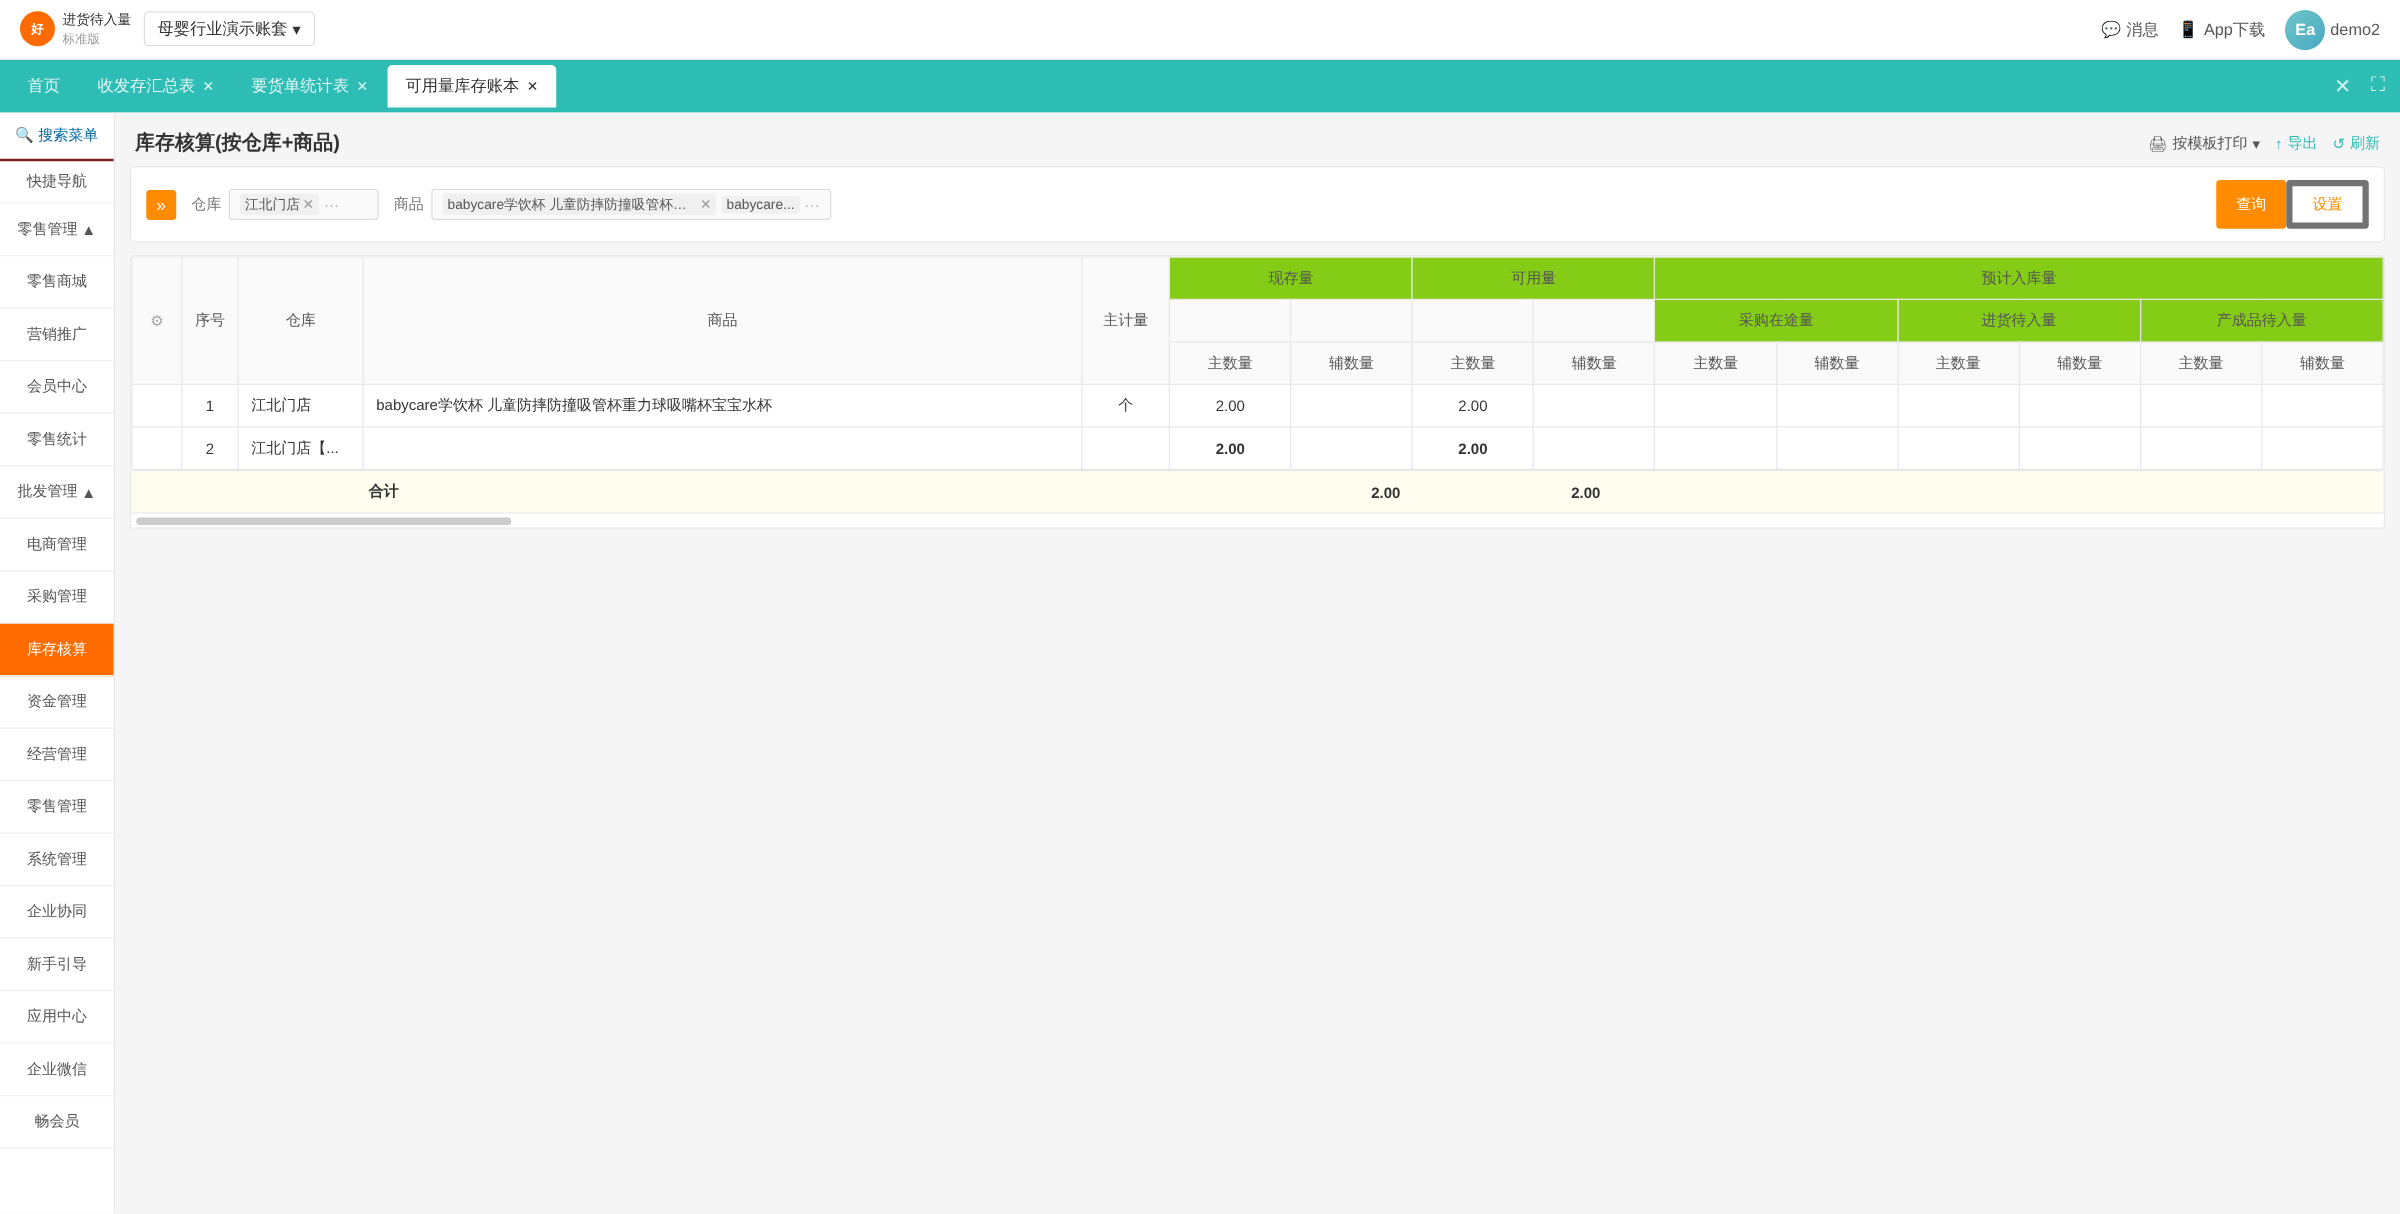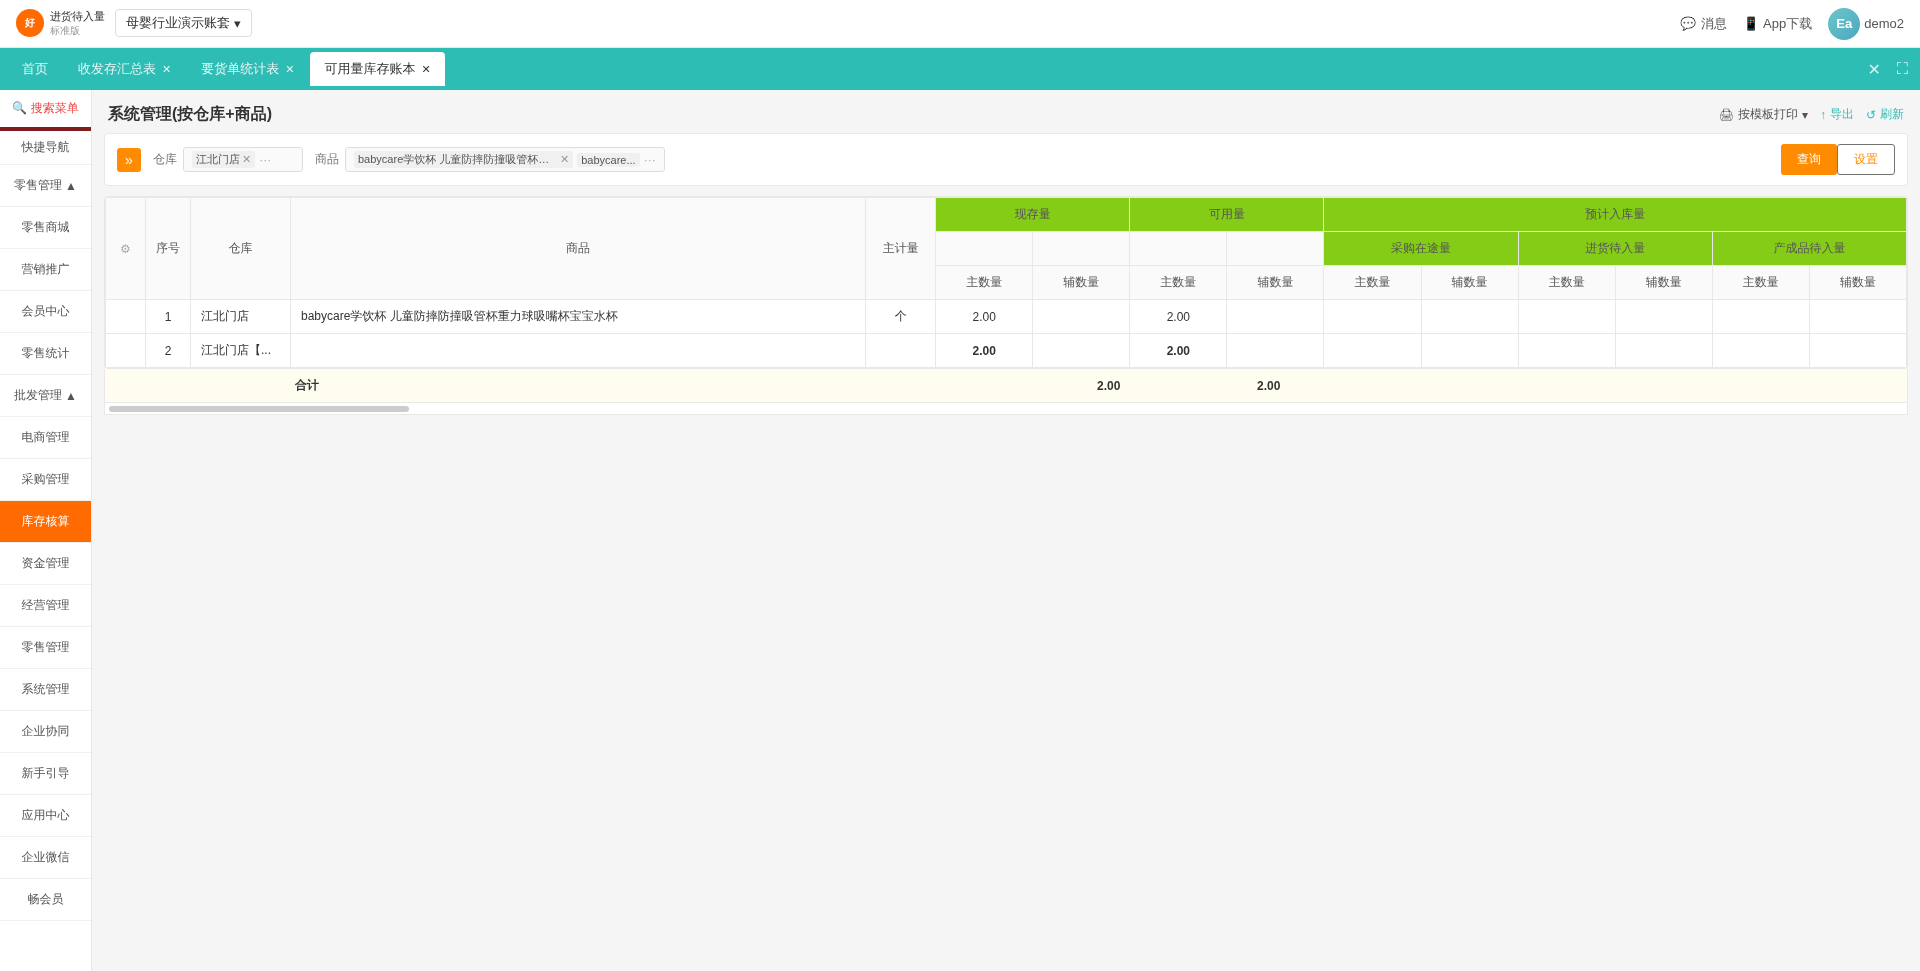--- a/index.html
+++ b/index.html
@@ -58,21 +58,21 @@
     
     .sidebar {
       width: 92px;
       background: #fff;
       border-right: 1px solid #e8e8e8;
       display: flex;
       flex-direction: column;
       overflow-y: auto;
       flex-shrink: 0;
     }
-    .sidebar-search { padding: 10px 8px; font-size: 12px; color: #ef4444; cursor: pointer; text-align: center; border-bottom: 4px solid #7f1d1d; }
+    .sidebar-search { padding: 10px 8px; font-size: 12px; color: #0369a1; cursor: pointer; text-align: center; border-bottom: 2px solid #7f1d1d; }
     .sidebar-nav { padding: 8px 14px; font-size: 12px; color: #555; cursor: pointer; text-align: center; border-bottom: 1px solid #f0f0f0; }
     .sidebar-item {
       padding: 12px 8px;
       font-size: 12px;
       color: #555;
       cursor: pointer;
       text-align: center;
       display: flex;
       flex-direction: column;
       align-items: center;
@@ -111,21 +111,21 @@
     }
     .filter-toggle { width: 24px; height: 24px; background: #ff8c00; color: white; display: flex; align-items: center; justify-content: center; border-radius: 3px; cursor: pointer; font-size: 14px; flex-shrink: 0; }
     .filter-item { display: flex; align-items: center; gap: 6px; font-size: 12px; color: #555; }
     .filter-label { color: #777; white-space: nowrap; }
     .filter-value { display: flex; align-items: center; gap: 4px; border: 1px solid #ddd; border-radius: 3px; padding: 3px 8px; font-size: 12px; background: #fafafa; min-width: 120px; }
     .filter-tag { background: #f0f0f0; border-radius: 2px; padding: 1px 4px; display: flex; align-items: center; gap: 2px; font-size: 11px; }
     .filter-tag-close { cursor: pointer; color: #999; }
     .filter-dots { color: #aaa; cursor: pointer; }
     .filter-actions { margin-left: auto; display: flex; gap: 0; }
     .btn-query { background: #ff8c00; color: white; border: none; border-radius: 3px; padding: 6px 16px; font-size: 12px; cursor: pointer; }
-    .btn-settings { background: #fff; color: #ff8c00; border: 1px solid #737373; border-radius: 3px; padding: 6px 16px; font-size: 12px; cursor: pointer; }
+    .btn-settings { background: #fff; color: #ff8c00; border: 5px solid #737373; border-radius: 3px; padding: 6px 16px; font-size: 12px; cursor: pointer; }
 
     
     .table-container {
       background: #fff;
       margin: 0 12px;
       border-radius: 4px;
       border: 1px solid #e8e8e8;
       overflow: auto;
     }
     table { width: 100%; border-collapse: collapse; font-size: 12px; }
@@ -299,21 +299,21 @@
       <span>企业微信</span>
     </div>
     <div class="sidebar-item">
       <span>畅会员</span>
     </div>
   </div>
 
   <div class="content-area">
 
     <div class="page-header">
-      <div class="page-title">系统管理(按仓库+商品)</div>
+      <div class="page-title">库存核算(按仓库+商品)</div>
       <div class="page-actions">
         <div class="action-btn">
           <span>🖨</span>
           <span>按模板打印</span>
           <span>▾</span>
         </div>
         <div class="action-btn primary">
           <span>↑</span>
           <span>导出</span>
         </div>

